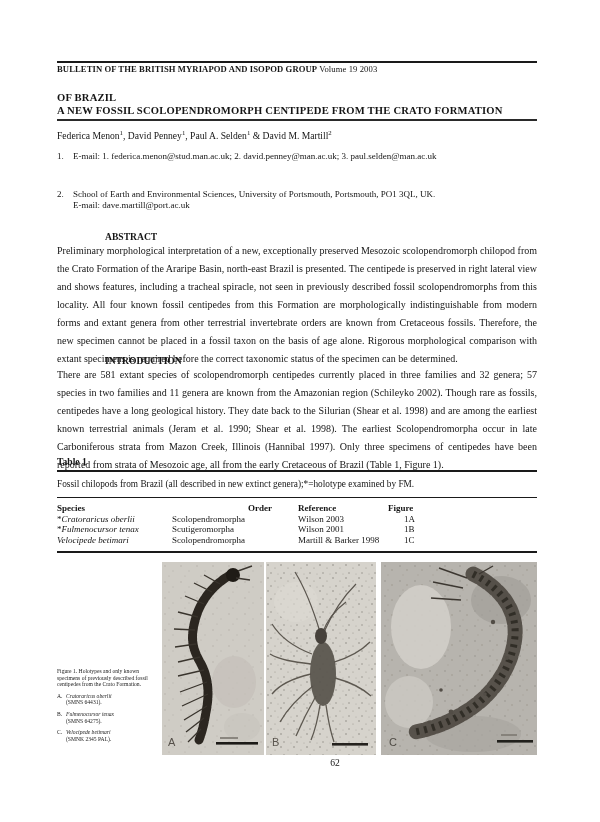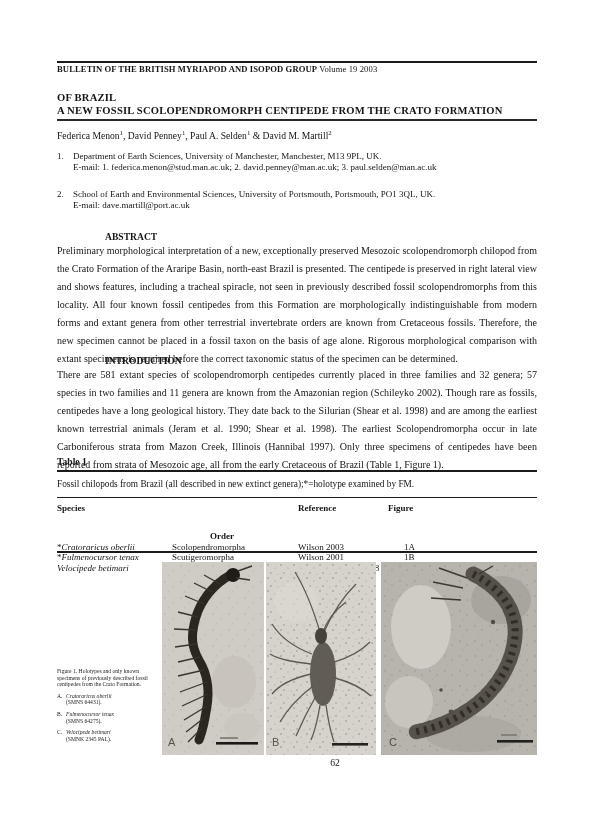--- a/index.html
+++ b/index.html
@@ -19,21 +19,21 @@
   .para{font-size:10px;line-height:18px;text-align:justify;}
   .tbl-label{top:456px;font-weight:bold;font-size:9.6px;}
   .tbl-caption{top:479px;font-size:9.3px;}
   .dtable{top:503px;font-size:9px;line-height:10.6px;}
   .dtable .trow{display:flex;}
   .dtable .c1{width:115px;}
   .dtable .c2{width:100px;}
   .dtable .c3{width:90px;padding-left:26px;}
   .dtable .c4{width:85px;}
   .dtable .th{font-weight:bold;}
-  .dtable .th.c2{text-align:center;margin-top:28px;}
+  .dtable .th.c2{text-align:right;}
   .dtable .val.c4{padding-left:16px;box-sizing:border-box;}
   .sp{font-style:italic;}
   .panel{position:absolute;top:562px;height:193px;}
   .figcap{left:57px;top:668px;width:102px;font-size:5.6px;line-height:6.6px;color:#222;}
   .figcap .fig-item{margin-top:5px;position:relative;padding-left:9px;}
   .figcap .fig-letter{position:absolute;left:0;top:0;}
   .figcap .fig-name{font-style:italic;}
   .pagenum{top:757px;left:299px;width:72px;text-align:center;font-size:9.6px;}
   svg{display:block;}
   svg text{font-family:"Liberation Sans","DejaVu Sans",sans-serif;}
@@ -53,21 +53,20 @@
   <div>A NEW FOSSIL SCOLOPENDROMORPH CENTIPEDE FROM THE CRATO FORMATION</div>
 </div>
 <div class="rule content" style="top:119px;height:2px;background:#2a2a2a;"></div>
 
 <div class="abs content byline">
   <span>Federica Menon</span><sup>1</sup><span>, David Penney</span><sup>1</sup><span>, Paul A. Selden</span><sup>1</sup><span> &amp; David M. Martill</span><sup>2</sup>
 </div>
 
 <div class="abs content aff" style="top:151px;">
   <span class="affnum">1.</span>
-  <div>Department of Earth Sciences, University of Manchester, Manchester, M13 9PL, UK.</div>
   <div>E-mail: 1. federica.menon@stud.man.ac.uk; 2. david.penney@man.ac.uk; 3. paul.selden@man.ac.uk</div>
 </div>
 
 <div class="abs content aff" style="top:189px;">
   <span class="affnum">2.</span>
   <div>School of Earth and Environmental Sciences, University of Portsmouth, Portsmouth, PO1 3QL, UK.</div>
   <div>E-mail: dave.martill@port.ac.uk</div>
 </div>
 
 <div class="abs content sechead" style="top:231px;">ABSTRACT</div>

